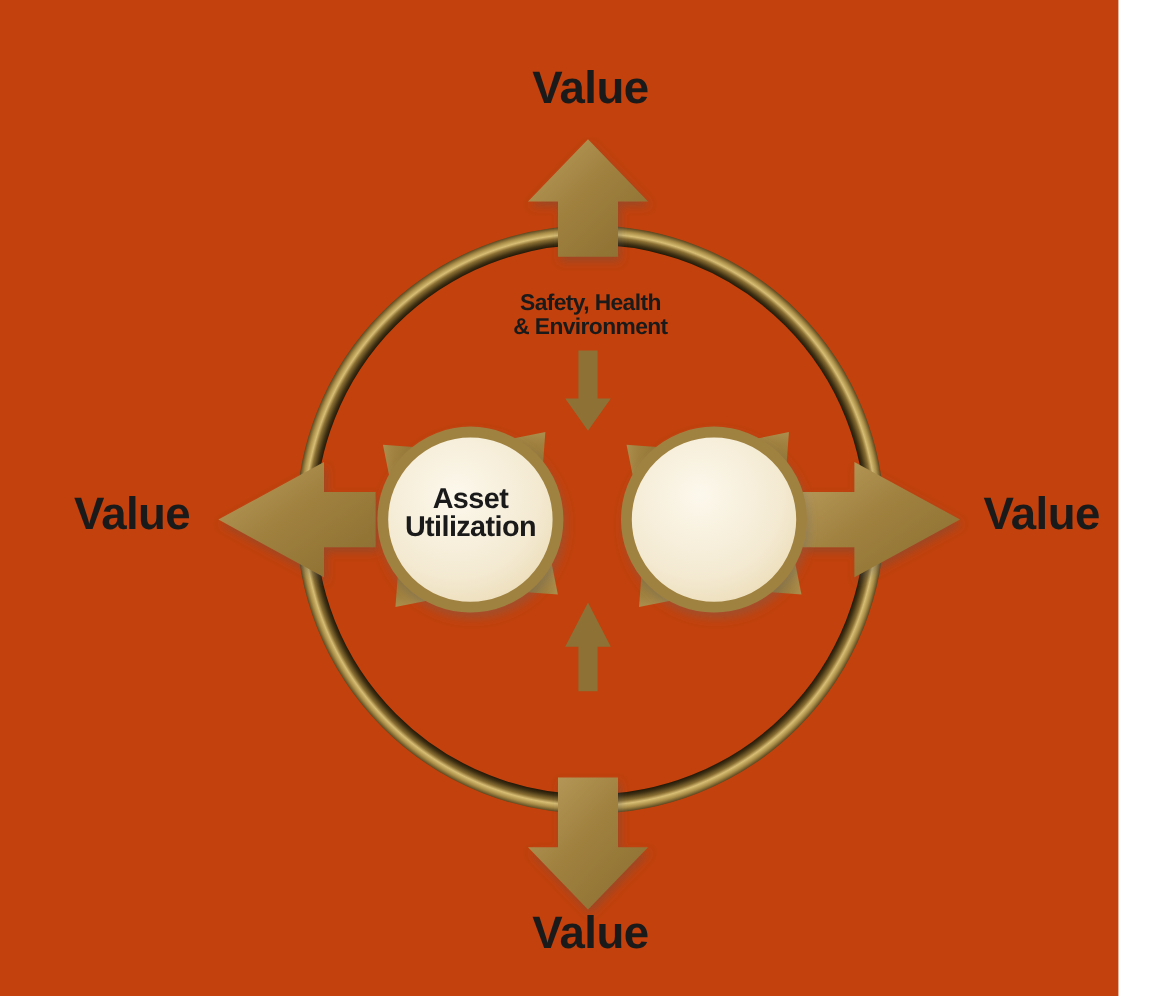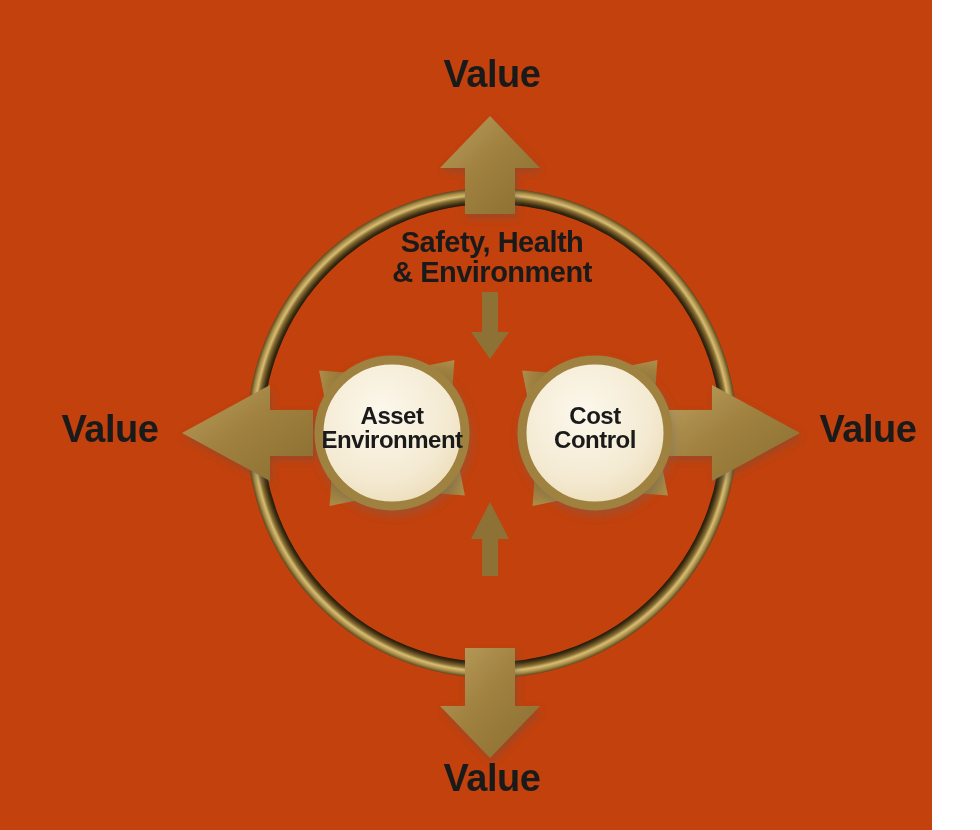--- a/index.html
+++ b/index.html
@@ -14,21 +14,21 @@
   .label{
     position:absolute;
     font-weight:bold;
     color:#1a1a1a;
     text-align:center;
     white-space:pre-line;
     letter-spacing:-0.5px;
     -webkit-user-select:none;user-select:none;
   }
   .value-label{font-size:38px;line-height:1;}
-  .flow-label{font-size:29px;line-height:1.04;}
+  .flow-label{font-size:19px;line-height:1.04;margin-top:16px;}
   .node-label{font-size:24px;line-height:1.0;}
 
   #value-top{left:342px;top:55px;width:300px;}
   #value-bottom{left:342px;top:759px;width:300px;}
   #value-left{left:-40px;top:410px;width:300px;}
   #value-right{left:718px;top:410px;width:300px;}
   #safety-label{left:342px;top:227px;width:300px;}
   #resource-label{left:342px;top:583px;width:300px;}
   #asset-label{left:292px;top:404px;width:200px;}
   #cost-label{left:495px;top:404px;width:200px;}
@@ -103,18 +103,16 @@
 
   <div id="value-left" class="label value-label">Value</div>
 
   <div id="value-right" class="label value-label">Value</div>
 
   <div id="safety-label" class="label flow-label">Safety, Health
 &amp; Environment</div>
 
 
   <div id="asset-label" class="label node-label">Asset
-Environment</div>
+Utilization</div>
 
-  <div id="cost-label" class="label node-label">Cost
-Control</div>
 
 </div>
 
 </body></html>

